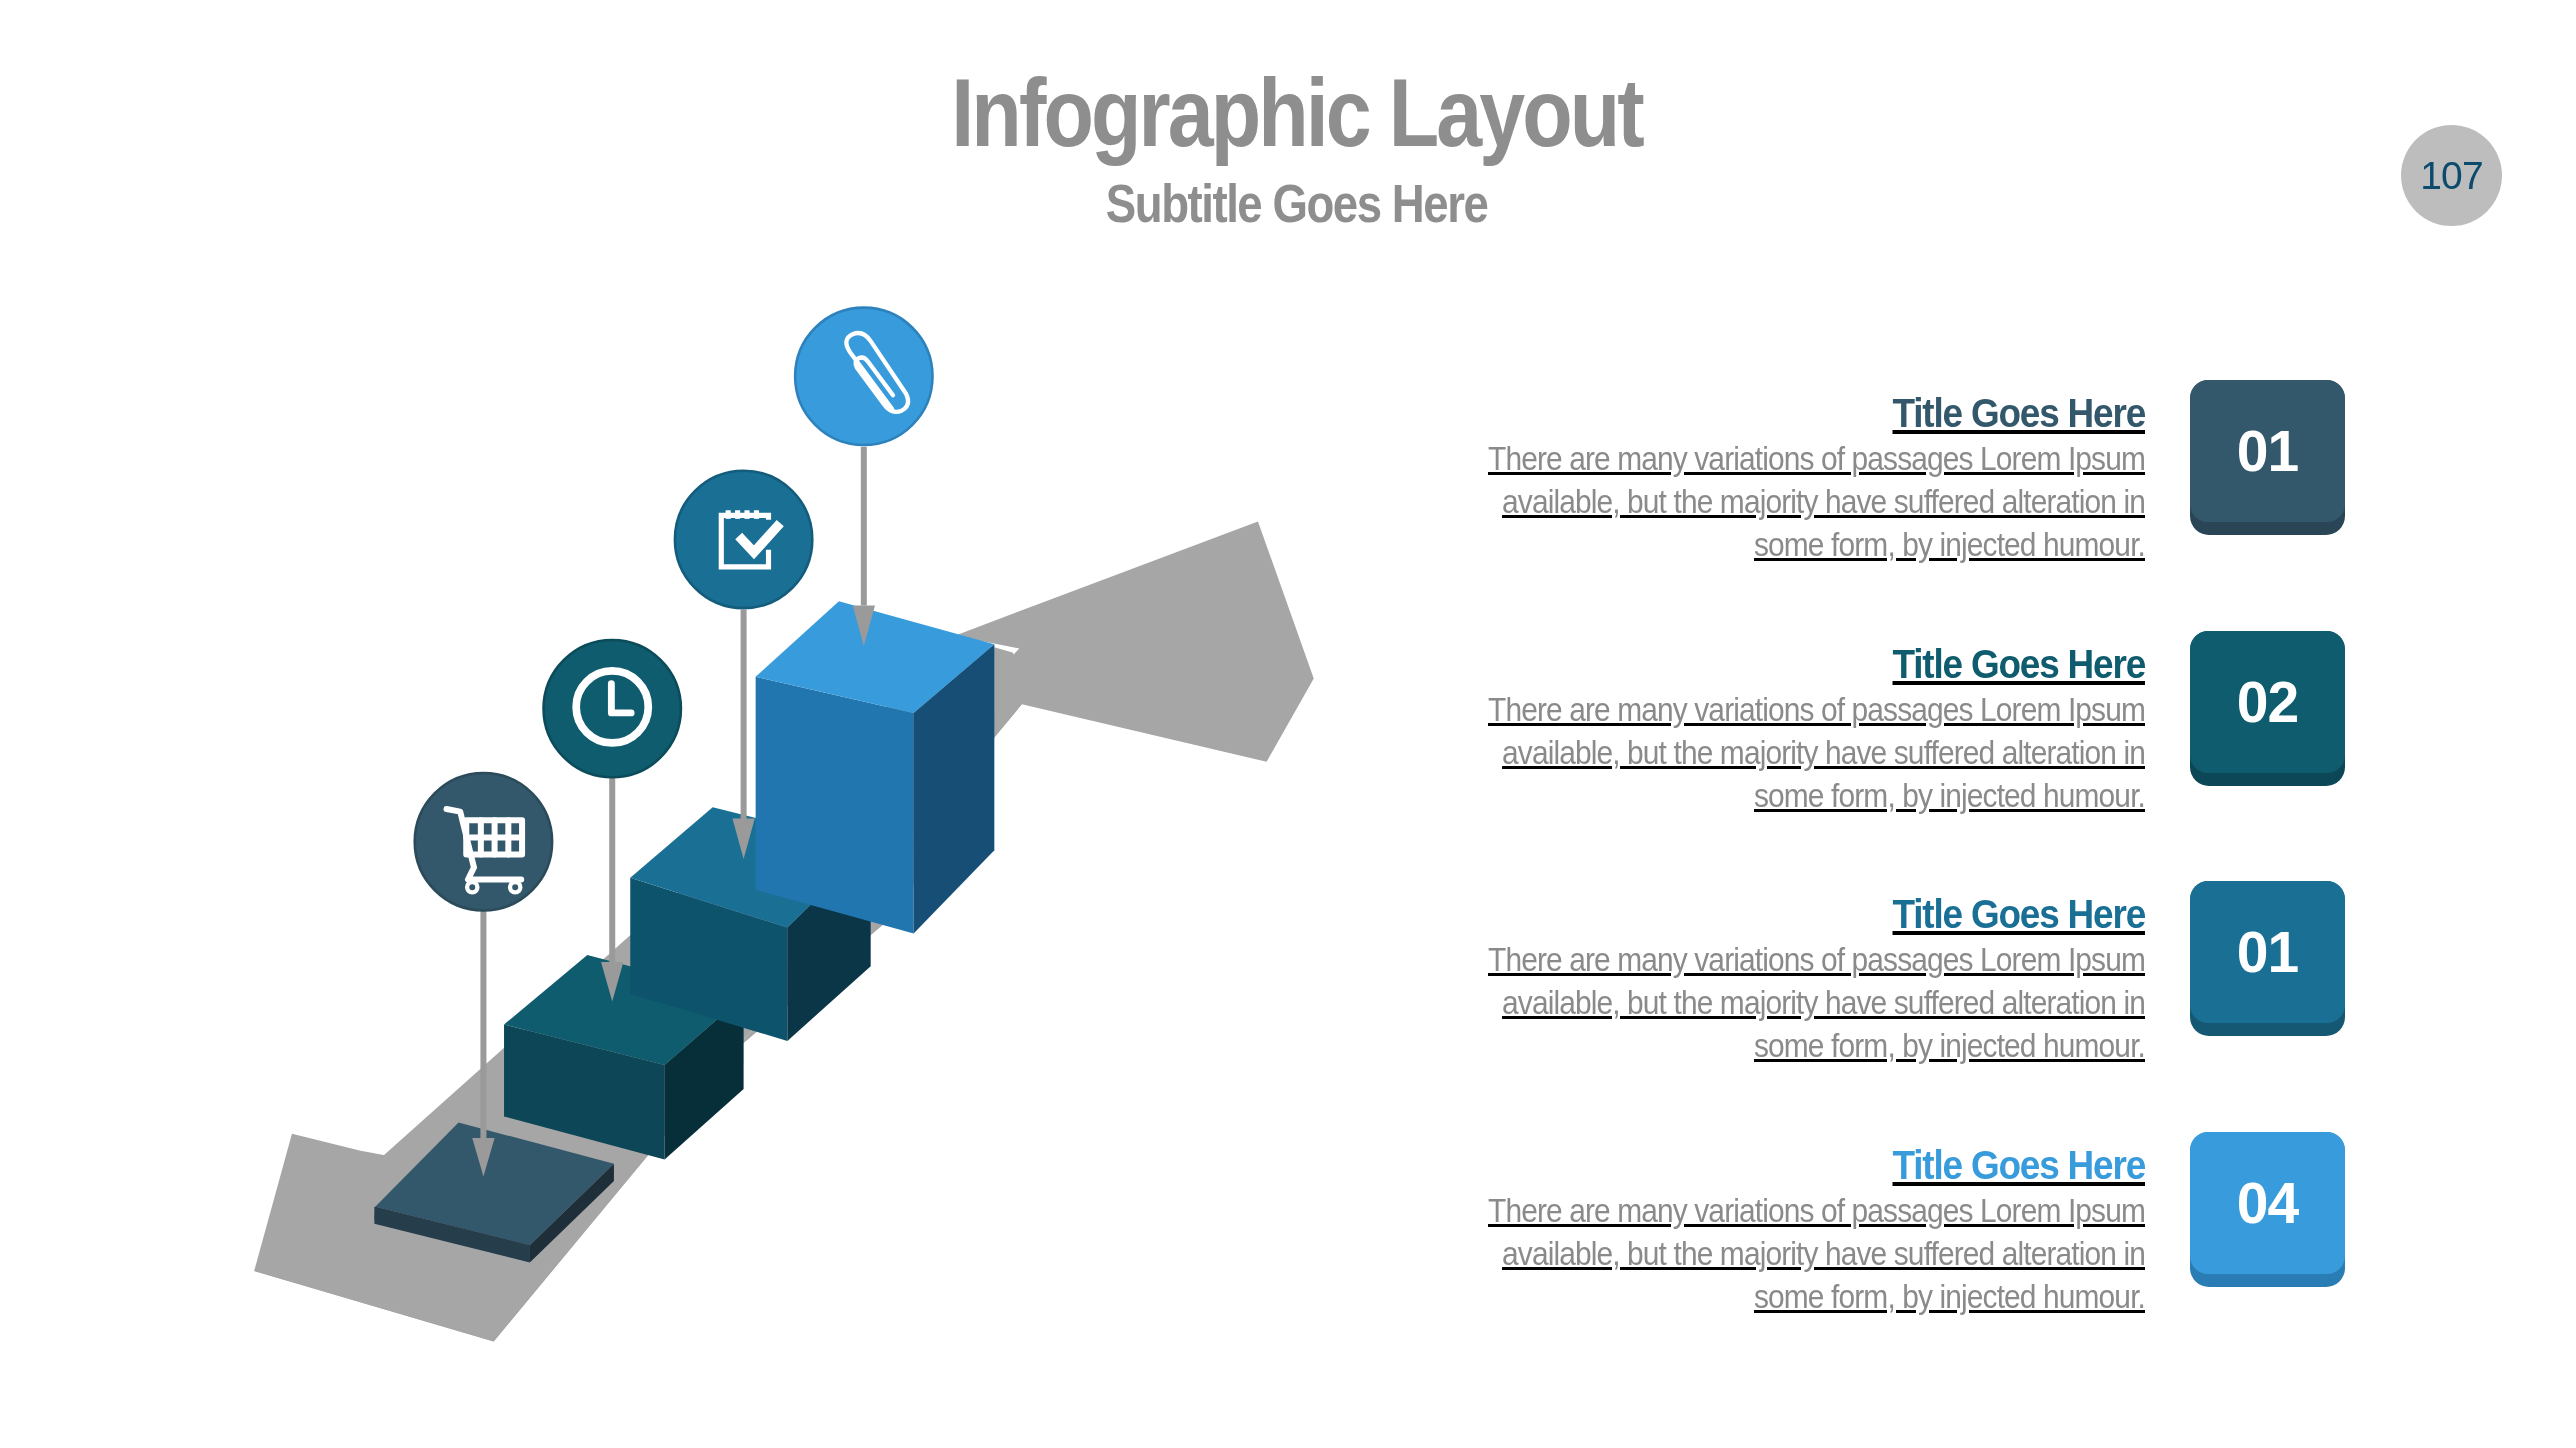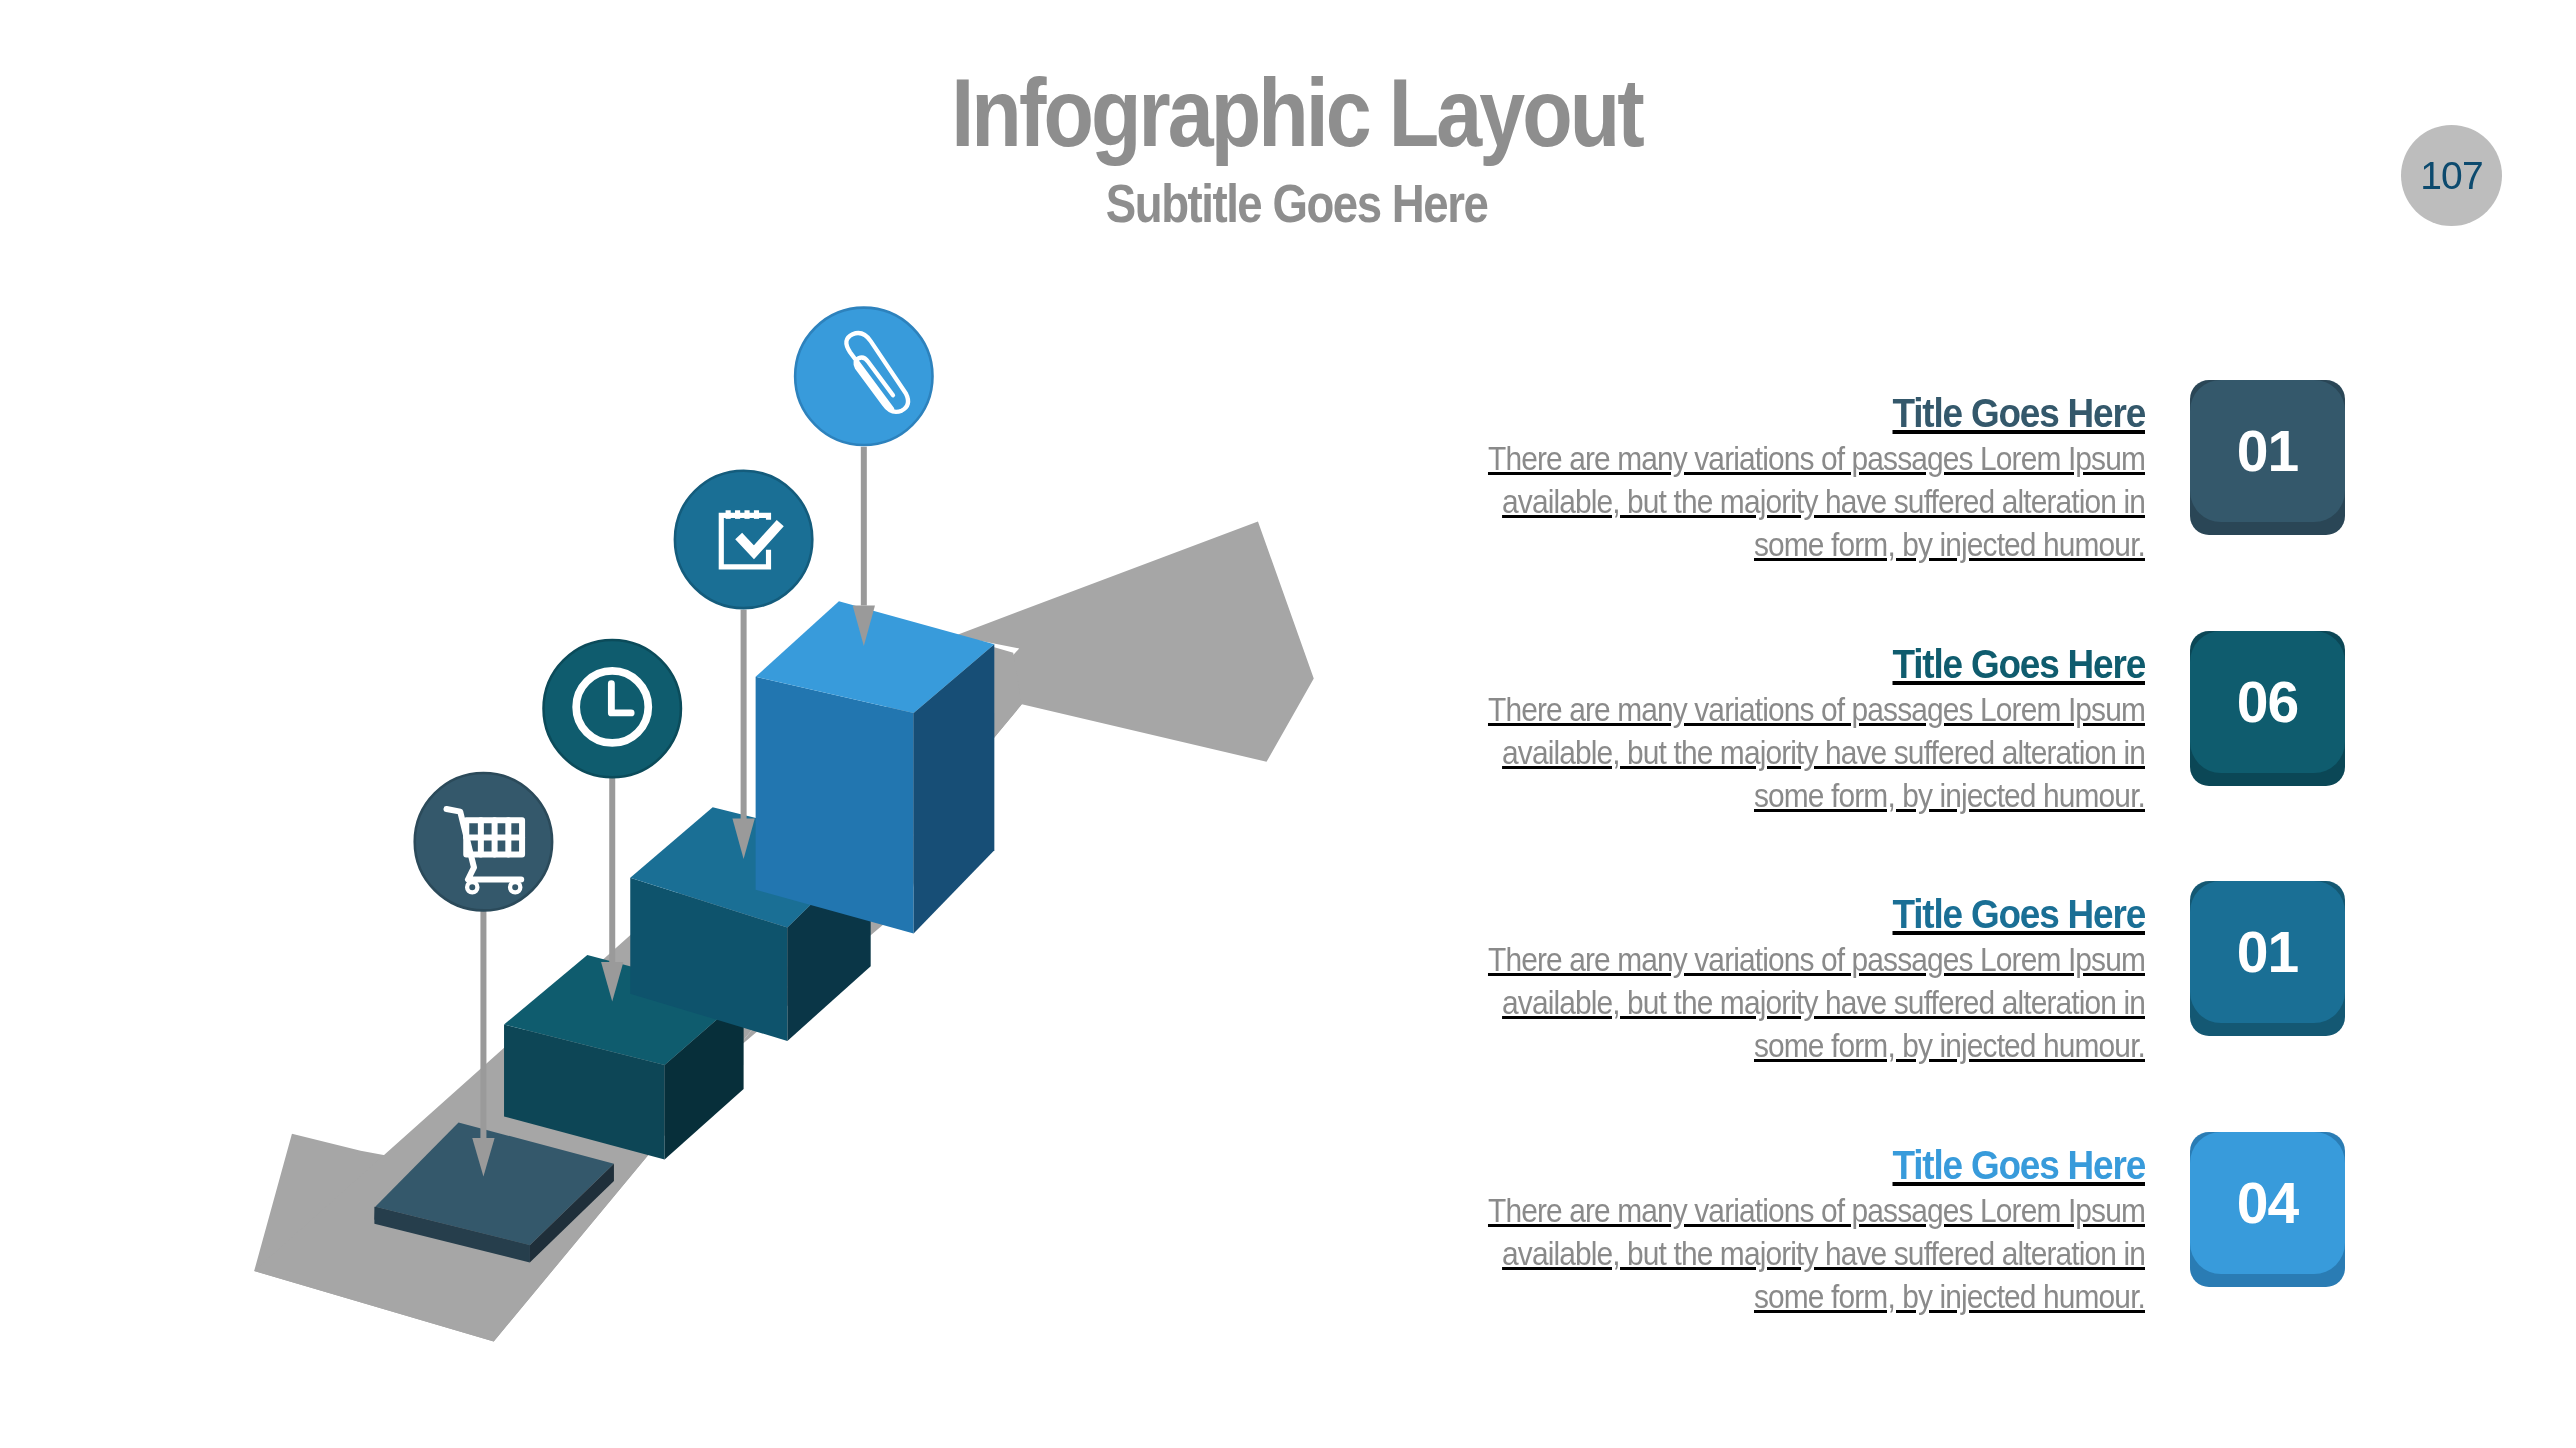--- a/index.html
+++ b/index.html
@@ -18,21 +18,21 @@
   .diagram { position: absolute; left: 0; top: 0; width: 2576px; height: 1449px; }
   .item { position: absolute; left: 1340px; width: 1013px; height: 163px; }
   .item-text { position: absolute; right: 208px; top: 0; width: 773px; text-align: right; text-decoration: underline; }
   .item-title { font-size: 41px; font-weight: bold; letter-spacing: -1.3px; line-height: 48px;
                 transform: scaleX(0.9); transform-origin: right top; white-space: nowrap; }
   .item-body { font-size: 34px; color: #8a8a8a; line-height: 43px; letter-spacing: -1px;
                transform: scaleX(0.88); transform-origin: right top; }
   .item-body span { display: block; white-space: nowrap; }
   .num-box { position: absolute; left: 850px; top: -8.6px; width: 155px; height: 155px;
              border-radius: 19px; box-sizing: border-box; }
-  .num-box .face { position: absolute; left: 0; top: 0; right: 0; bottom: 13.7px; border-radius: 31px;
+  .num-box .face { position: absolute; left: 0; top: 0; right: 0; bottom: 13.7px; border-radius: 18px;
                    display: flex; align-items: center; justify-content: center;
                    color: #ffffff; font-size: 57px; font-weight: bold; letter-spacing: -0.9px; }
 </style>
 </head>
 <body>
 
 <div>
 
   <div class="title">Infographic Layout</div>
   <div class="subtitle">Subtitle Goes Here</div>
@@ -134,21 +134,21 @@
   <div class="item" style="top:640px;">
     <div class="item-text">
       <div class="item-title" style="color:#0f5c6e;">Title Goes Here</div>
       <div class="item-body">
         <span>There are many variations of passages Lorem Ipsum</span>
         <span>available, but the majority have suffered alteration in</span>
         <span>some form, by injected humour.</span>
       </div>
     </div>
     <div class="num-box" style="background:#0b4756;">
-      <div class="face" style="background:#0f5c6e;">06</div>
+      <div class="face" style="background:#0f5c6e;">02</div>
     </div>
   </div>
 
   <div class="item" style="top:890px;">
     <div class="item-text">
       <div class="item-title" style="color:#1a6f95;">Title Goes Here</div>
       <div class="item-body">
         <span>There are many variations of passages Lorem Ipsum</span>
         <span>available, but the majority have suffered alteration in</span>
         <span>some form, by injected humour.</span>

